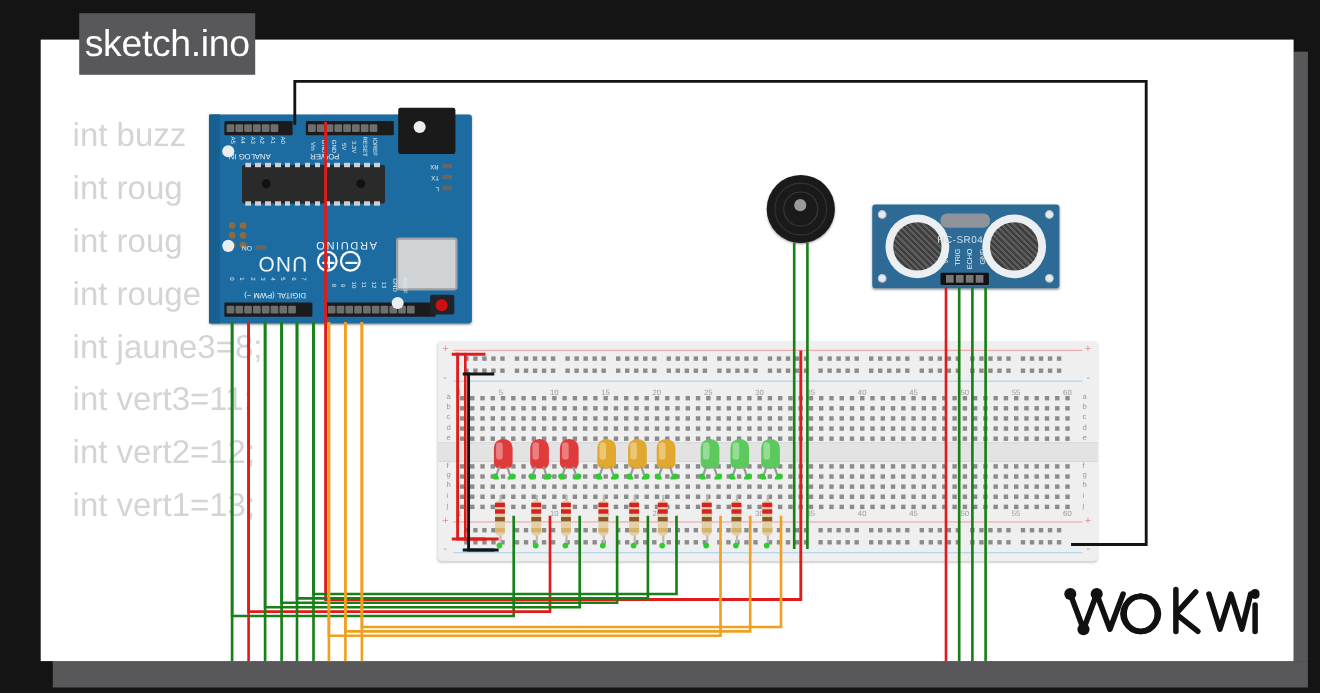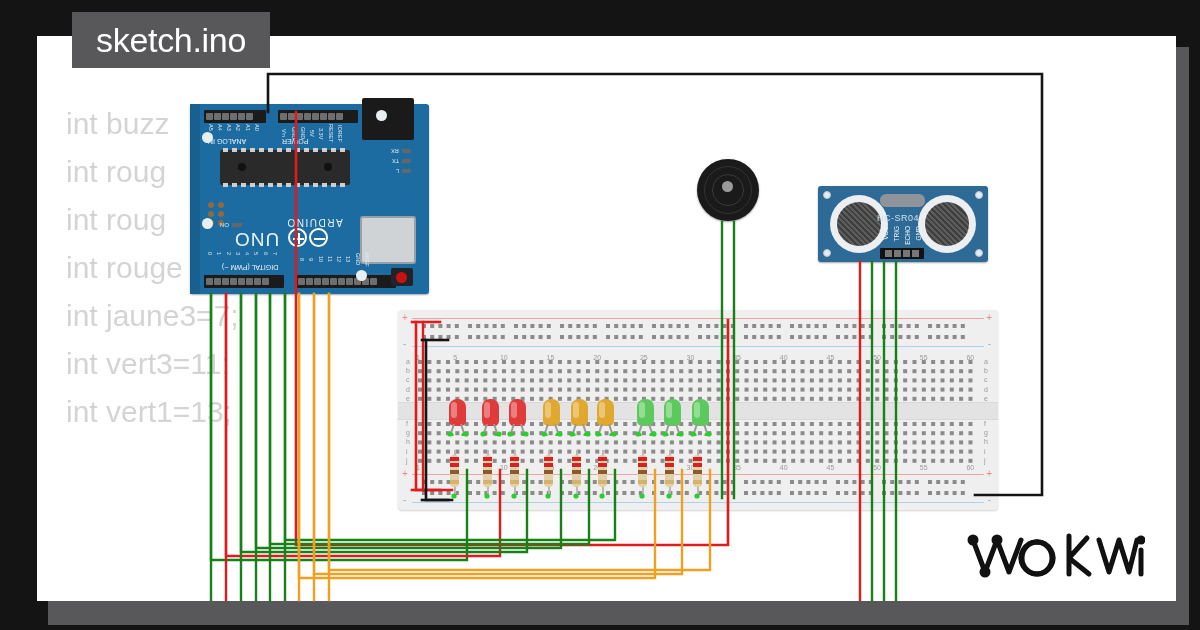--- a/index.html
+++ b/index.html
@@ -30,21 +30,21 @@
     left: 1176px; top: 47px;
     width: 13px; height: 554px;
     background: #58585a;
   }
 
   
   .file-tab {
     position: absolute;
     left: 72px; top: 12px;
     height: 56px;
-    padding: 0 24px;
+    padding: 0 5px;
     background: #58585a;
     color: #ffffff;
     font-size: 34px;
     line-height: 56px;
     letter-spacing: -0.3px;
     white-space: nowrap;
     z-index: 40;
   }
 
   
@@ -190,21 +190,21 @@
   .res .wirer { position:absolute; left:5.5px; width:2px; background:#b9b9b9; }
 
   
   .buzzer { position:absolute; left:697px; top:159px; width:62px; height:62px; z-index:5;}
   .buzzer .b1{position:absolute;inset:0;border-radius:50%;background:#1a1a1a;box-shadow:0 1px 2px rgba(0,0,0,.4);}
   .buzzer .b2{position:absolute;left:7px;top:7px;right:7px;bottom:7px;border-radius:50%;border:1.5px solid #333;}
   .buzzer .b3{position:absolute;left:15px;top:15px;right:15px;bottom:15px;border-radius:50%;border:1.5px solid #3a3a3a;}
   .buzzer .hole{position:absolute;left:25px;top:22px;width:11px;height:11px;border-radius:50%;background:#9a9a9a;}
 
   
-  .sr04 { position:absolute; left:818px; top:186px; width:170px; height:76px; z-index:5;}
+  .sr04 { position:absolute; left:793px; top:186px; width:170px; height:76px; z-index:5;}
   .sr04 .pcb{position:absolute;inset:0;background:#2e6a96;border-radius:3px;box-shadow:0 1px 2px rgba(0,0,0,.35);}
   .sr04 .can{position:absolute;top:9px;width:58px;height:58px;border-radius:50%;background:#eceff1;}
   .sr04 .can::after{content:"";position:absolute;left:7px;top:7px;right:7px;bottom:7px;border-radius:50%;
     background:#4a4a4a;
     background-image:repeating-linear-gradient(45deg,#5d5d5d 0 2px,#3e3e3e 2px 4px);}
   .sr04 .xtal{position:absolute;left:62px;top:8px;width:45px;height:13px;border-radius:6px;background:#8e9499;}
   .sr04 .lbl{position:absolute;left:59px;top:27px;font-size:9px;color:#cfe0ec;letter-spacing:.5px;}
   .sr04 .pinlbl{position:absolute;font-size:6.5px;color:#e8f1f7;writing-mode:vertical-rl;transform:rotate(180deg);}
   .sr04 .hdr4{position:absolute;left:62px;top:62px;width:44px;height:11px;background:#121212;border-radius:1px;
     display:flex;gap:2px;align-items:center;justify-content:center;}
@@ -222,22 +222,23 @@
   <div class="under-strip"></div>
   <div class="right-strip"></div>
 
   <div class="sheet"></div>
 
   <div class="code">
     <div>int buzz</div>
     <div>int roug</div>
     <div>int roug</div>
     <div>int rouge</div>
-    <div>int jaune3=7;</div>
+    <div>int jaune3=8;</div>
     <div>int vert3=11;</div>
+    <div>int vert2=12;</div>
     <div>int vert1=13;</div>
   </div>
 
   <div class="file-tab">sketch.ino</div>
 
   <div class="bb">
 
     <div class="rail railred" style="top:8px"></div>
     <div class="rail railblue" style="top:36px"></div>
 

